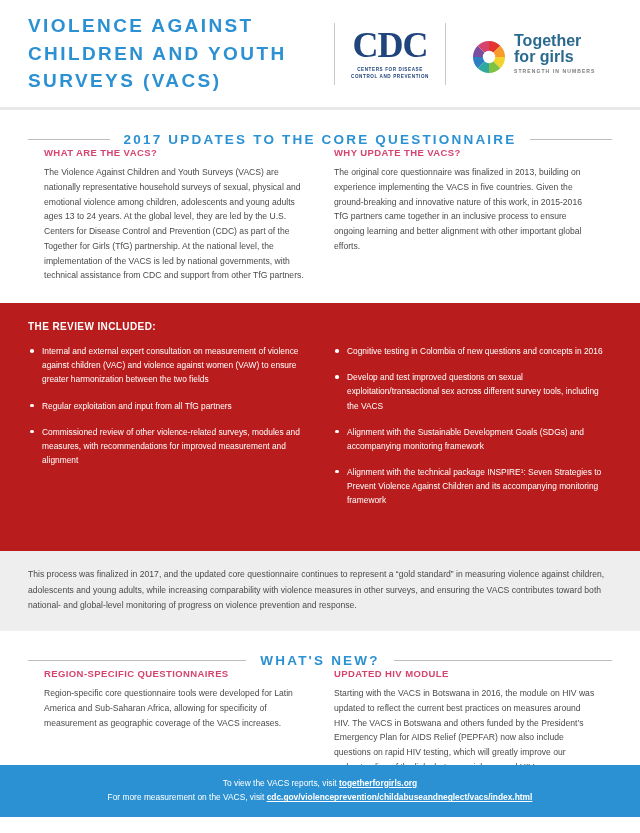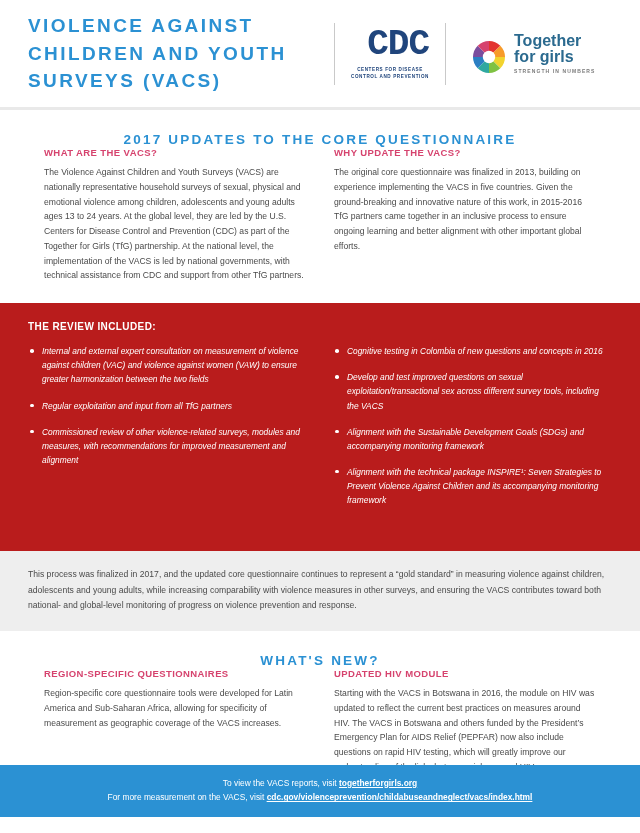--- a/index.html
+++ b/index.html
@@ -45,27 +45,26 @@
     height: 62px;
     background: #c9c9c9;
     margin: 0 16px 0 6px;
   }
   .cdc-logo {
     flex: 0 0 auto;
     text-align: center;
     padding-right: 10px;
   }
   .cdc-wordmark {
-    font-family: Liberation Mono, monospace;
+    font-family: Liberation Serif, serif;
     font-weight: bold;
     font-size: 36px;
     letter-spacing: -1px;
     color: #20457c;
     line-height: 1;
-    text-align: right;
   }
   .cdc-sub {
     font-size: 4.6px;
     letter-spacing: 0.6px;
     color: #20457c;
     margin-top: 4px;
     line-height: 1.5;
     font-weight: bold;
   }
   .tfg-logo {
@@ -101,21 +100,20 @@
     height: 3px;
     background: #e9e9e9;
   }
 
   
   .section-title-wrap {
     display: flex;
     align-items: center;
     padding: 0 28px;
     margin-top: 22px;
-    flex-direction: column;
   }
   .section-title-wrap .rule {
     flex: 1;
     height: 1px;
     background: #bdbdbd;
   }
   .section-title {
     color: #2b91d3;
     font-size: 13.5px;
     font-weight: bold;
@@ -160,21 +158,20 @@
   .blue-head {
     font-size: 10px;
     font-weight: bold;
     letter-spacing: 0.4px;
     margin-bottom: 12px;
     text-transform: uppercase;
   }
   .blue-cols {
     display: flex;
     gap: 26px;
-    font-style: italic;
   }
   .blue-col {
     flex: 1;
   }
   ul.bullets {
     margin: 0;
     padding: 0;
     list-style: none;
   }
   ul.bullets li {

